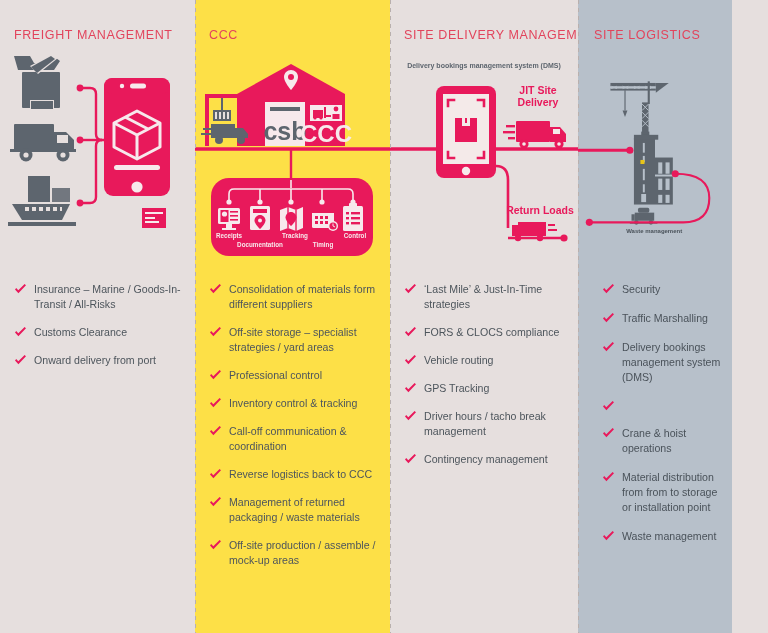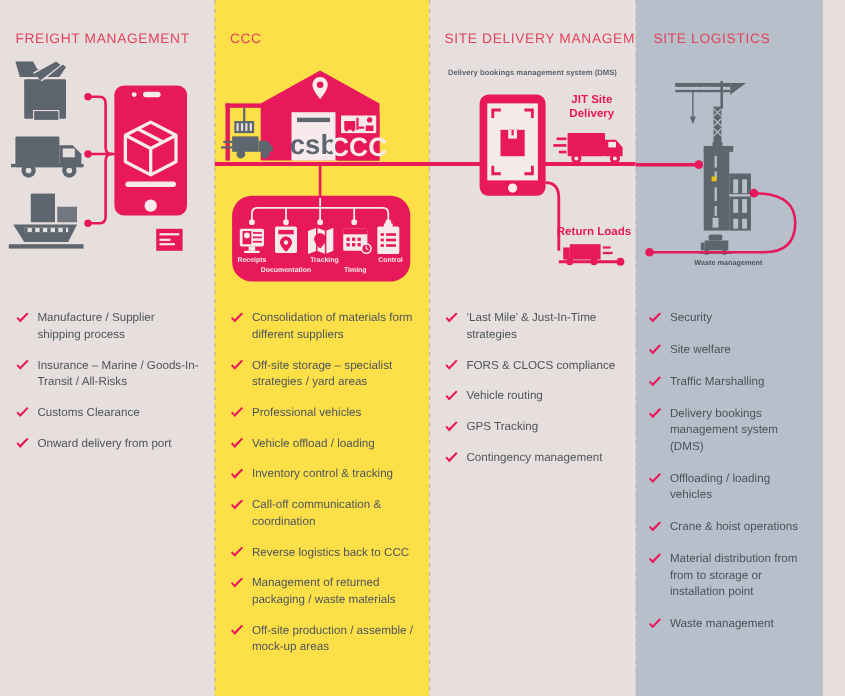--- a/index.html
+++ b/index.html
@@ -8,38 +8,38 @@
     font-family:"Liberation Sans", sans-serif;
     background:#e6dfde;
     overflow:hidden;
     position:relative;
   }
   .board{position:absolute;inset:0;display:flex;}
   .col{position:relative;height:633px;box-sizing:border-box;}
   .col.c1{width:195px;background:#e6dfde;}
   .col.c2{width:195px;background:#fde047;}
   .col.c3{width:188px;background:#e6dfde;}
-  .col.c4{width:170px;background:#b7c0ca;}
+  .col.c4{width:154px;background:#b7c0ca;}
   .divider{position:absolute;top:0;bottom:0;width:1px;
     background-image:linear-gradient(to bottom,#b9b0ae 0 4px,transparent 4px 8px);
     background-size:1px 8px;z-index:6;}
   .d1{left:195px;} .d2{left:390px;} .d3{left:578px;}
 
   .col-title{
     position:absolute;top:28px;left:14px;
     color:#e2445c;font-size:12.5px;letter-spacing:.6px;
     white-space:nowrap;
   }
   .c4 .col-title{left:16px;}
 
   .art{position:absolute;left:0;top:48px;width:100%;height:215px;}
   .svgart{display:block;width:100%;height:100%;}
 
   .bullets{position:absolute;left:0;top:282px;width:100%;padding:0 14px;box-sizing:border-box;}
-  .c4 .bullets{top:282px;padding-left:11px;padding-right:10px;}
+  .c4 .bullets{top:282px;padding-left:24px;padding-right:10px;}
   .bullet{display:flex;align-items:flex-start;margin-bottom:13px;}
   .c4 .bullet{margin-bottom:14px;}
   .chk{flex:0 0 auto;width:13px;margin-right:7px;margin-top:2px;}
   .chk svg{display:block;}
   .btxt{font-size:10.6px;line-height:15px;color:#4d555c;}
   .c4 .btxt{color:#4a525a;}
 </style>
 </head>
 <body>
 
@@ -114,28 +114,20 @@
         <g>
           <rect x="142" y="160" width="24" height="20" fill="#e8195b"></rect>
           <rect x="145" y="164" width="18" height="2" fill="#f7e9ec"></rect>
           <rect x="145" y="169" width="10" height="2" fill="#f7e9ec"></rect>
           <rect x="145" y="173" width="14" height="2" fill="#f7e9ec"></rect>
         </g>
       </svg>
     </div>
 
     <div class="bullets">
-      <div class="bullet">
-        <span class="chk">
-            <svg width="13" height="11" viewBox="0 0 13 11">
-              <path d="M1 5.4 L4.4 9.2 L12 1.2 L10.6 0 L4.3 6.3 L2.2 4.1 Z" fill="#e8195b"></path>
-            </svg>
-          </span>
-        <span class="btxt">Manufacture / Supplier shipping process</span>
-      </div>
       <div class="bullet">
         <span class="chk">
             <svg width="13" height="11" viewBox="0 0 13 11">
               <path d="M1 5.4 L4.4 9.2 L12 1.2 L10.6 0 L4.3 6.3 L2.2 4.1 Z" fill="#e8195b"></path>
             </svg>
           </span>
         <span class="btxt">Insurance – Marine / Goods-In-Transit / All-Risks</span>
       </div>
       <div class="bullet">
         <span class="chk">
@@ -308,29 +300,21 @@
             </svg>
           </span>
         <span class="btxt">Off-site storage – specialist strategies / yard areas</span>
       </div>
       <div class="bullet">
         <span class="chk">
             <svg width="13" height="11" viewBox="0 0 13 11">
               <path d="M1 5.4 L4.4 9.2 L12 1.2 L10.6 0 L4.3 6.3 L2.2 4.1 Z" fill="#e8195b"></path>
             </svg>
           </span>
-        <span class="btxt">Professional vehicles</span>
-      </div>
-      <div class="bullet">
-        <span class="chk">
-            <svg width="13" height="11" viewBox="0 0 13 11">
-              <path d="M1 5.4 L4.4 9.2 L12 1.2 L10.6 0 L4.3 6.3 L2.2 4.1 Z" fill="#e8195b"></path>
-            </svg>
-          </span>
-        <span class="btxt">Vehicle offload / loading</span>
+        <span class="btxt">Professional control</span>
       </div>
       <div class="bullet">
         <span class="chk">
             <svg width="13" height="11" viewBox="0 0 13 11">
               <path d="M1 5.4 L4.4 9.2 L12 1.2 L10.6 0 L4.3 6.3 L2.2 4.1 Z" fill="#e8195b"></path>
             </svg>
           </span>
         <span class="btxt">Inventory control &amp; tracking</span>
       </div>
       <div class="bullet">
@@ -449,20 +433,28 @@
           </span>
         <span class="btxt">Vehicle routing</span>
       </div>
       <div class="bullet">
         <span class="chk">
             <svg width="13" height="11" viewBox="0 0 13 11">
               <path d="M1 5.4 L4.4 9.2 L12 1.2 L10.6 0 L4.3 6.3 L2.2 4.1 Z" fill="#e8195b"></path>
             </svg>
           </span>
         <span class="btxt">GPS Tracking</span>
+      </div>
+      <div class="bullet">
+        <span class="chk">
+            <svg width="13" height="11" viewBox="0 0 13 11">
+              <path d="M1 5.4 L4.4 9.2 L12 1.2 L10.6 0 L4.3 6.3 L2.2 4.1 Z" fill="#e8195b"></path>
+            </svg>
+          </span>
+        <span class="btxt">Driver hours / tacho break management</span>
       </div>
       <div class="bullet">
         <span class="chk">
             <svg width="13" height="11" viewBox="0 0 13 11">
               <path d="M1 5.4 L4.4 9.2 L12 1.2 L10.6 0 L4.3 6.3 L2.2 4.1 Z" fill="#e8195b"></path>
             </svg>
           </span>
         <span class="btxt">Contingency management</span>
       </div>
     </div>
@@ -535,45 +527,36 @@
             </svg>
           </span>
         <span class="btxt">Security</span>
       </div>
       <div class="bullet">
         <span class="chk">
             <svg width="13" height="11" viewBox="0 0 13 11">
               <path d="M1 5.4 L4.4 9.2 L12 1.2 L10.6 0 L4.3 6.3 L2.2 4.1 Z" fill="#e8195b"></path>
             </svg>
           </span>
-        <span class="btxt">Site welfare</span>
-      </div>
-      <div class="bullet">
-        <span class="chk">
-            <svg width="13" height="11" viewBox="0 0 13 11">
-              <path d="M1 5.4 L4.4 9.2 L12 1.2 L10.6 0 L4.3 6.3 L2.2 4.1 Z" fill="#e8195b"></path>
-            </svg>
-          </span>
         <span class="btxt">Traffic Marshalling</span>
       </div>
       <div class="bullet">
         <span class="chk">
             <svg width="13" height="11" viewBox="0 0 13 11">
               <path d="M1 5.4 L4.4 9.2 L12 1.2 L10.6 0 L4.3 6.3 L2.2 4.1 Z" fill="#e8195b"></path>
             </svg>
           </span>
         <span class="btxt">Delivery bookings management system (DMS)</span>
       </div>
       <div class="bullet">
         <span class="chk">
             <svg width="13" height="11" viewBox="0 0 13 11">
               <path d="M1 5.4 L4.4 9.2 L12 1.2 L10.6 0 L4.3 6.3 L2.2 4.1 Z" fill="#e8195b"></path>
             </svg>
           </span>
-        <span class="btxt">Offloading / loading vehicles</span>
       </div>
       <div class="bullet">
         <span class="chk">
             <svg width="13" height="11" viewBox="0 0 13 11">
               <path d="M1 5.4 L4.4 9.2 L12 1.2 L10.6 0 L4.3 6.3 L2.2 4.1 Z" fill="#e8195b"></path>
             </svg>
           </span>
         <span class="btxt">Crane &amp; hoist operations</span>
       </div>
       <div class="bullet">

